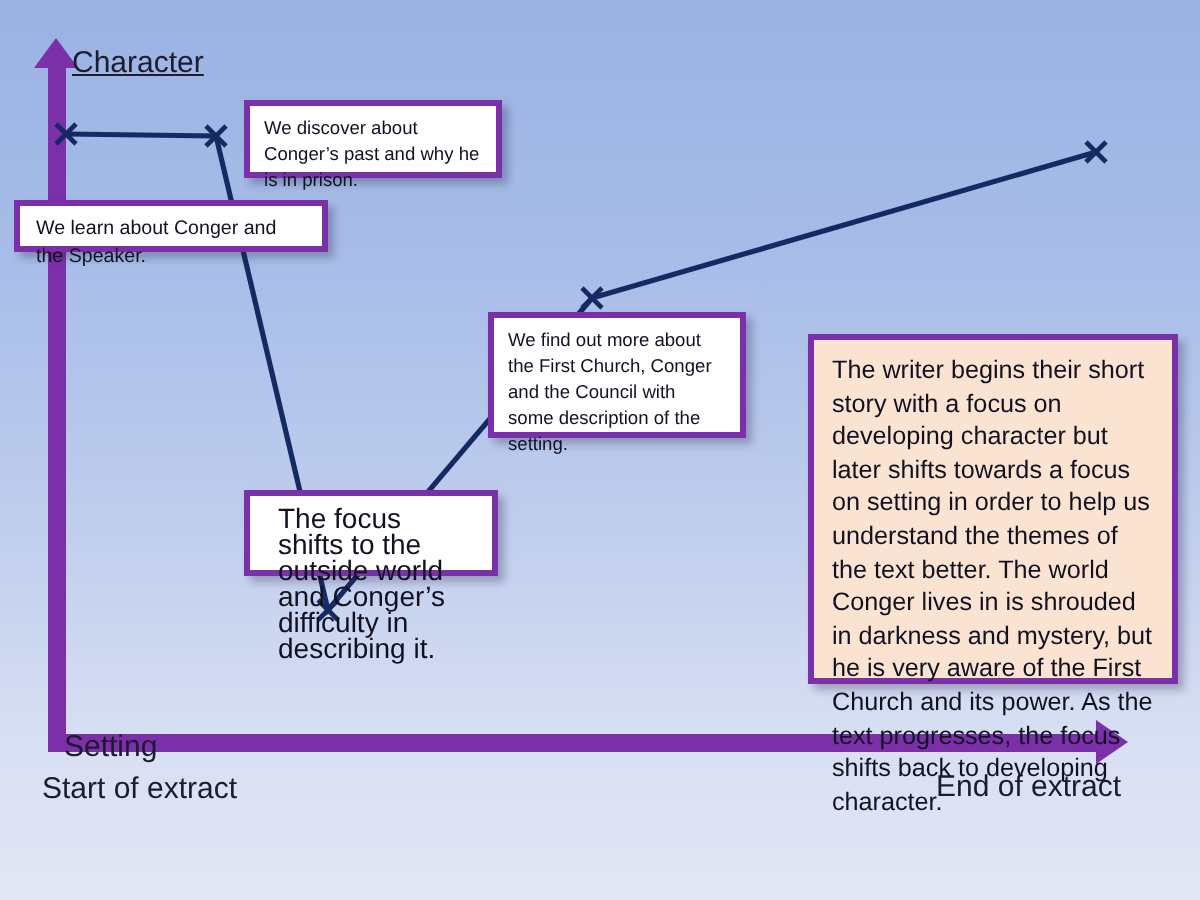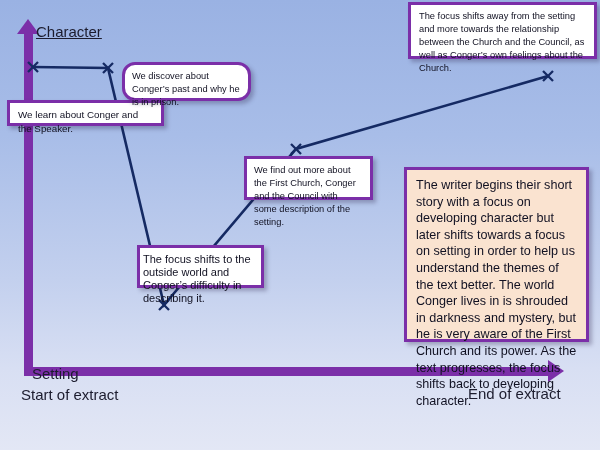--- a/index.html
+++ b/index.html
@@ -86,42 +86,41 @@
     background: #ffffff;
     border: 3px solid #7b2fa8;
     color: #111122;
     box-shadow: 3px 3px 4px rgba(40,30,70,0.30);
   }
   .callout .txt {
     display: block;
   }
 
   .c-discover {
-    left: 122px; top: 62px; width: 129px; height: 39px;
+    left: 122px; top: 50px; width: 129px; height: 39px;
     padding: 5px 7px;
     font-size: 9.3px;
     line-height: 13px;
-    border-radius: 13px;
   }
   .c-learn {
     left: 7px; top: 100px; width: 157px; height: 26px;
     padding: 5px 8px;
     font-size: 9.8px;
     line-height: 14px;
   }
   .c-findout {
-    left: 244px; top: 156px; width: 129px; height: 44px;
+    left: 244px; top: 156px; width: 129px; height: 63px;
     padding: 5px 7px;
     font-size: 9.3px;
     line-height: 13px;
   }
   .c-outside {
-    left: 137px; top: 245px; width: 127px; height: 43px;
-    padding: 5px 3px;
-    font-size: 11px;
+    left: 122px; top: 245px; width: 127px; height: 43px;
+    padding: 5px 14px;
+    font-size: 14px;
     line-height: 13px;
   }
   .c-shift {
     left: 408px; top: 2px; width: 189px; height: 57px;
     padding: 5px 8px;
     font-size: 9.3px;
     line-height: 13px;
   }
   .c-summary {
     left: 404px; top: 167px; width: 185px; height: 175px;
@@ -171,21 +170,18 @@
   </div>
 
   <div class="callout c-outside">
     <span class="txt">The focus shifts to the outside world and Conger’s difficulty in describing it.</span>
   </div>
 
   <div class="callout c-findout">
     <span class="txt">We find out more about the First Church, Conger and the Council with some description of the setting.</span>
   </div>
 
-  <div class="callout c-shift">
-    <span class="txt">The focus shifts away from the setting and more towards the relationship between the Church and the Council, as well as Conger’s own feelings about the Church.</span>
-  </div>
 
   <div class="callout c-summary">
     <span class="txt">The writer begins their short story with a focus on developing character but later shifts towards a focus on setting in order to help us understand the themes of the text better. The world Conger lives in is shrouded in darkness and mystery, but he is very aware of the First Church and its power. As the text progresses, the focus shifts back to developing character.</span>
   </div>
 
 </div>
 
 </body></html>

